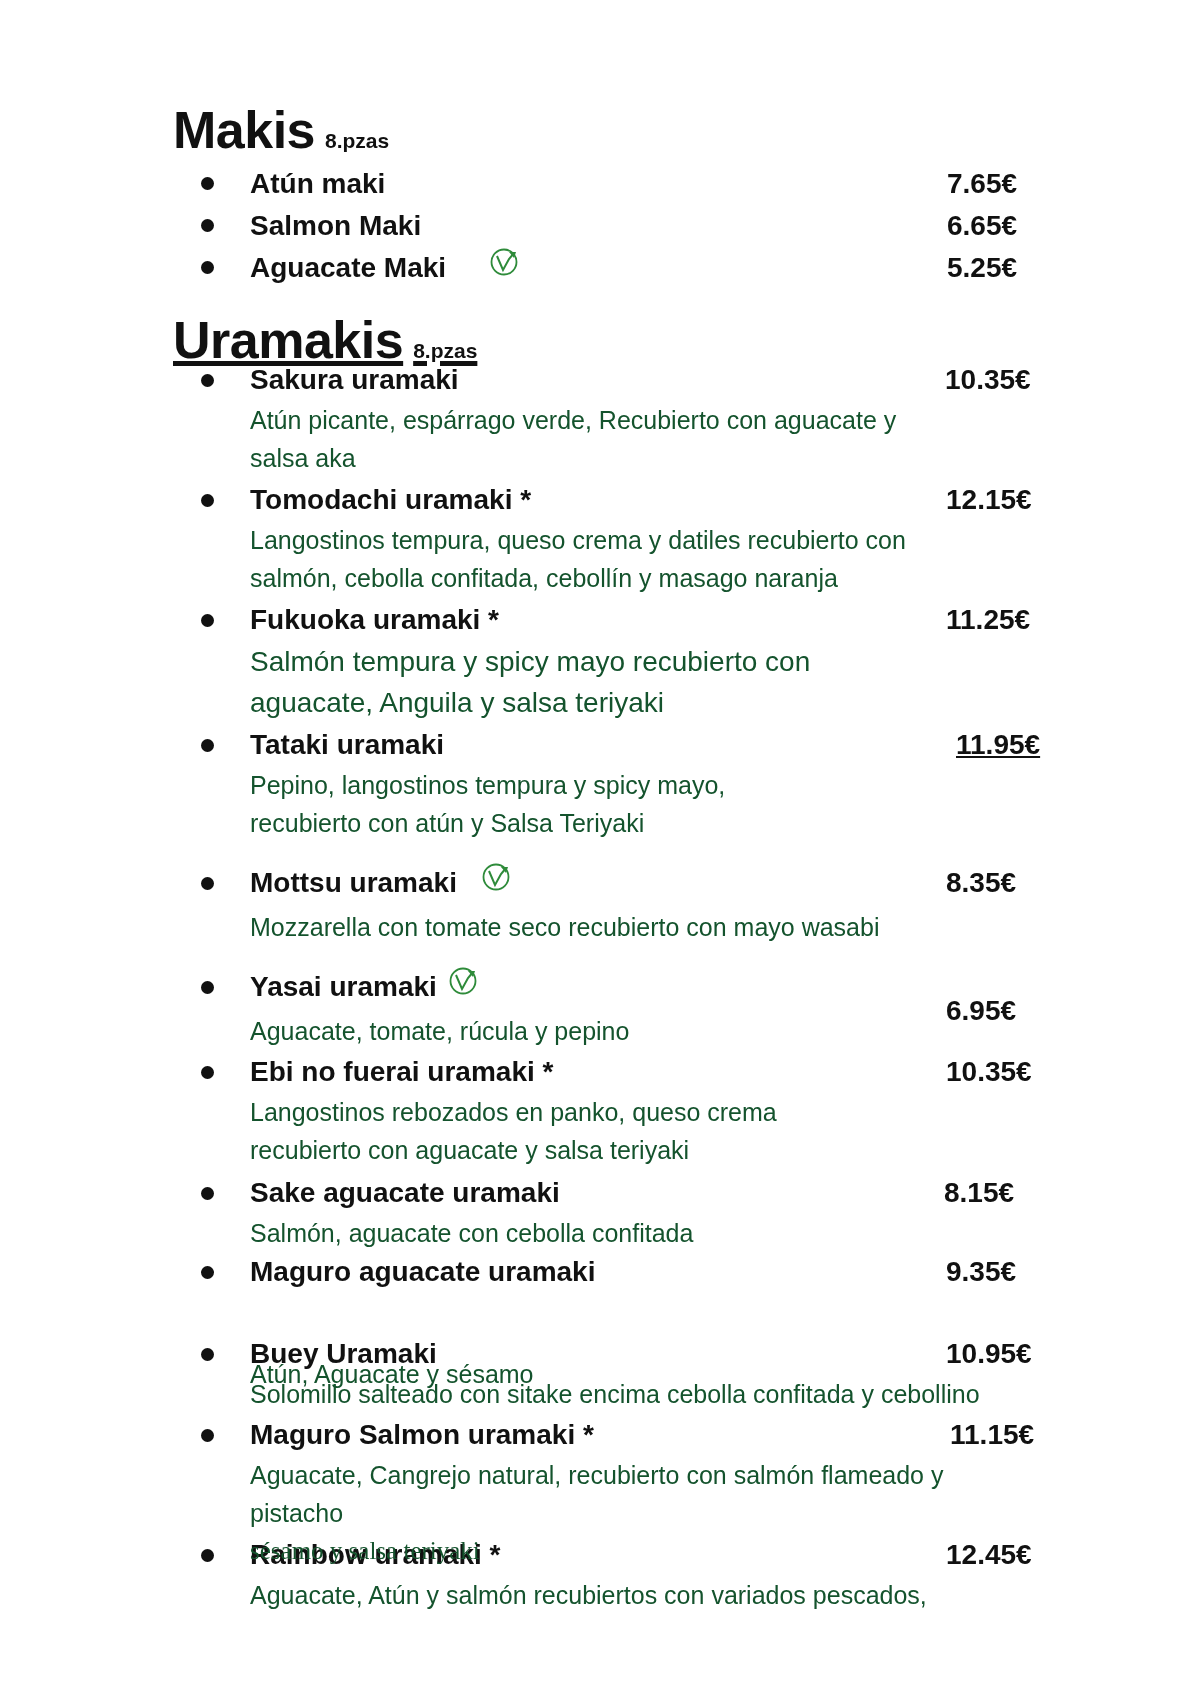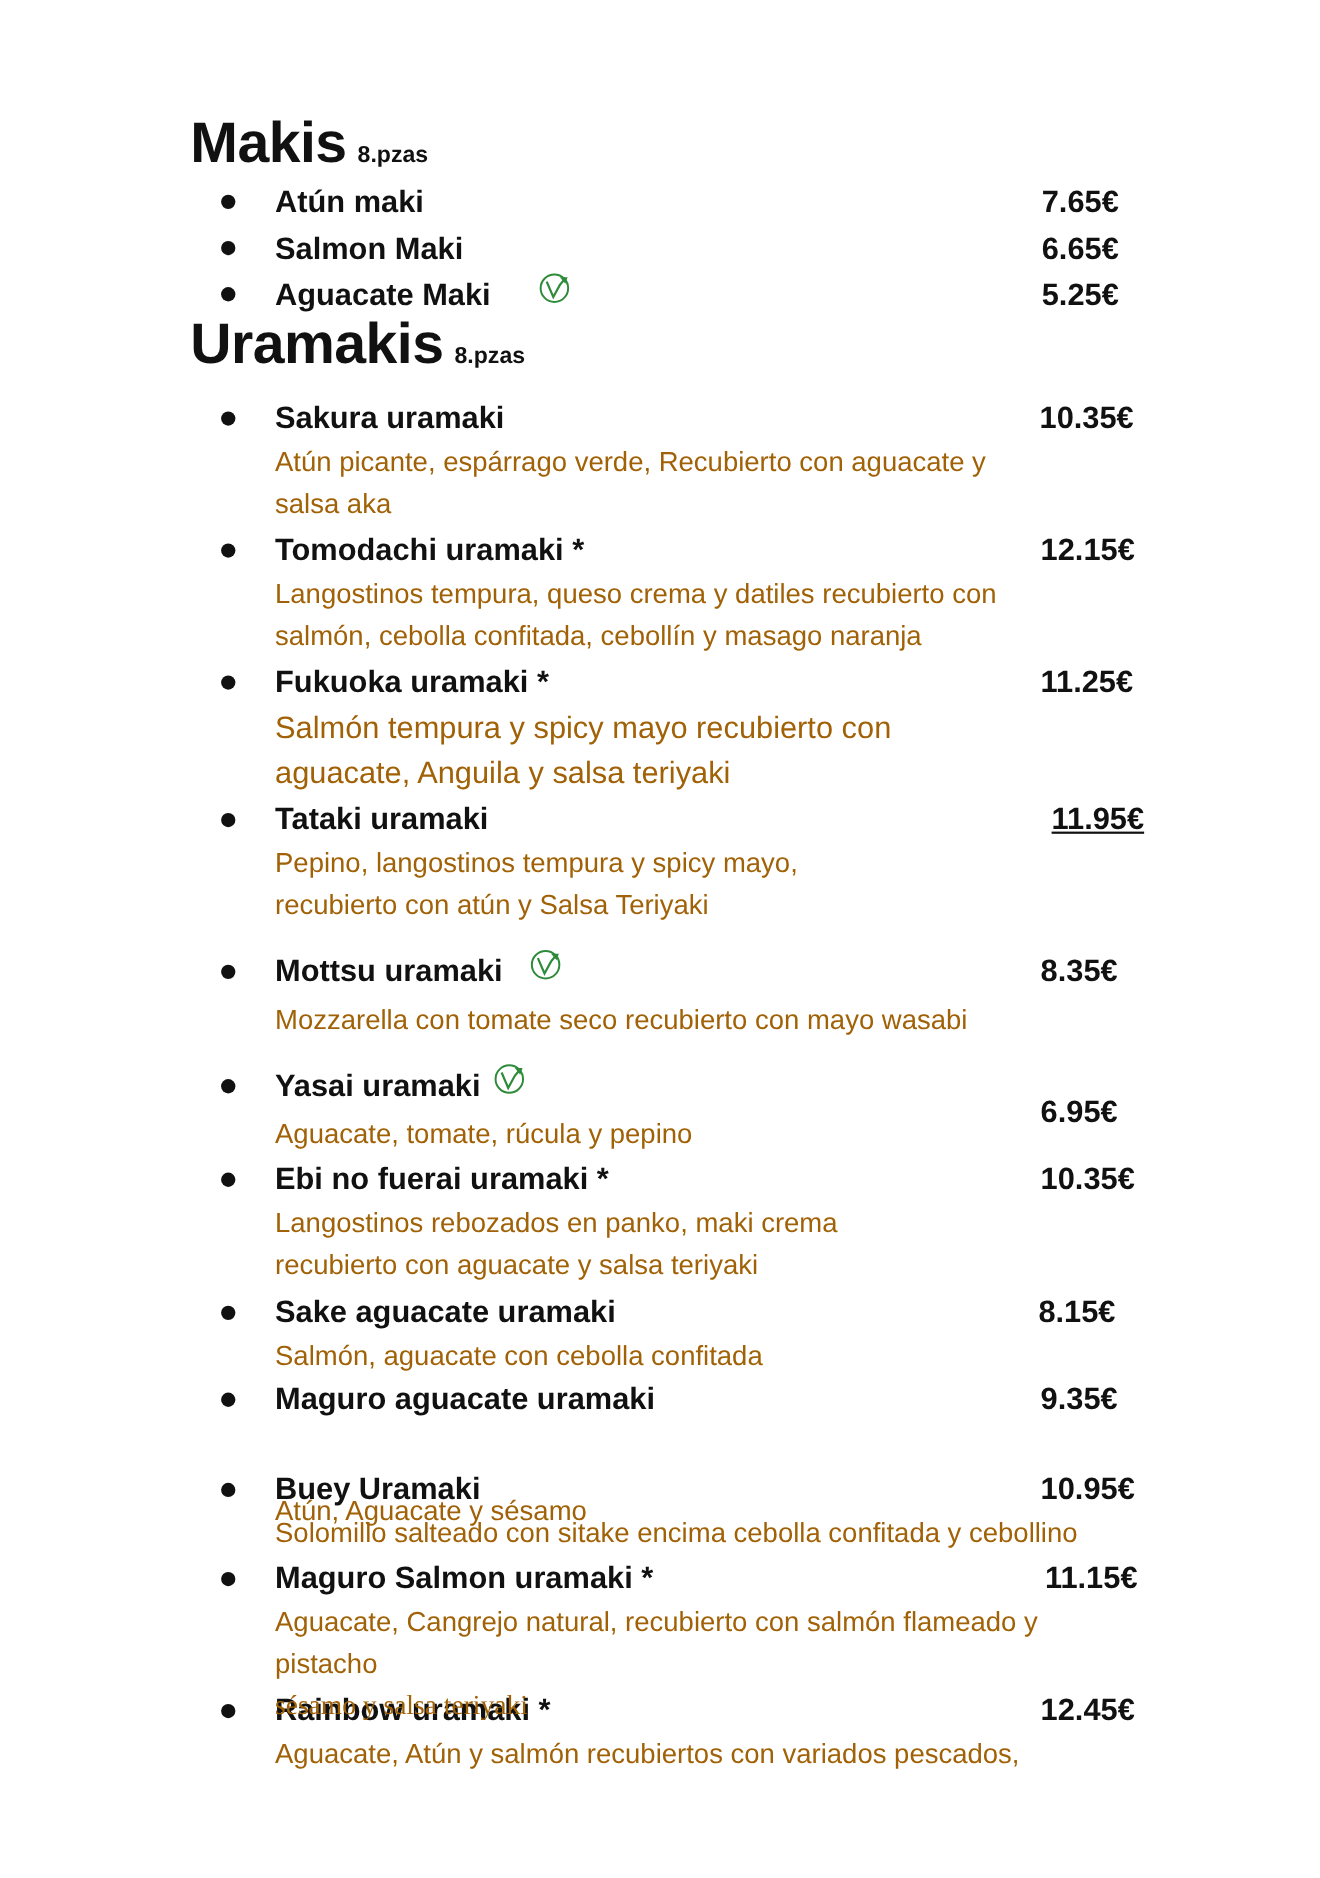--- a/index.html
+++ b/index.html
@@ -3,21 +3,21 @@
 <meta charset="utf-8">
 <style>
   html, body { margin:0; padding:0; background:#ffffff; }
   body { width:1200px; height:1707px; position:relative; overflow:hidden;
          font-family:"Liberation Sans", "DejaVu Sans", sans-serif; color:#111111; }
   .heading { position:absolute; left:173px; font-weight:bold; font-size:52px; line-height:1; letter-spacing:-0.5px; white-space:nowrap; }
   .heading .sub { font-size:21px; font-weight:bold; margin-left:10px; letter-spacing:0; }
   .bullet { position:absolute; left:201px; width:13px; height:13px; border-radius:50%; background:#111; }
   .name { position:absolute; left:250px; font-weight:bold; font-size:28px; line-height:1; white-space:nowrap; }
   .price { position:absolute; font-weight:bold; font-size:28px; line-height:1; white-space:nowrap; }
-  .desc { position:absolute; left:250px; font-size:25px; line-height:1; white-space:nowrap; color:#a16207; }
+  .desc { position:absolute; left:250px; font-size:25px; line-height:1; white-space:nowrap; color:#14532d; }
   .desc.big { font-size:28px; }
   .veg { position:absolute; width:30px; height:30px; }
   .veg svg { width:100%; height:100%; display:block; }
 </style>
 </head>
 <body>
 
 <div class="heading" style="top:104px;">
   <span>Makis</span><span class="sub">8.pzas</span>
 </div>
@@ -38,21 +38,21 @@
   <span class="veg" style="left:489px;top:247px;">
     <svg viewBox="0 0 30 30">
         <circle cx="15" cy="15" r="12.5" fill="none" stroke="#2e8b3a" stroke-width="1.8"></circle>
         <path d="M8 9 L14 23 L20 12 L25 6" fill="none" stroke="#2e8b3a" stroke-width="2"></path>
         <path d="M20 5 L27 5 L25 11 Z" fill="#2e8b3a"></path>
       </svg>
   </span>
   <span class="price" style="top:254px;left:947px;">5.25€</span>
 </div>
 
-<div class="heading" style="top:287px;">
+<div class="heading" style="top:314px;text-decoration:underline;">
   <span>Uramakis</span><span class="sub">8.pzas</span>
 </div>
 
 <div>
   <span class="bullet" style="top:374px;"></span>
   <span class="name" style="top:366px;">Sakura uramaki</span>
   <span class="price" style="top:366px;left:945px;">10.35€</span>
   <span class="desc" style="top:408px;">Atún picante, espárrago verde, Recubierto con aguacate y</span>
   <span class="desc" style="top:446px;">salsa aka</span>
 </div>
@@ -106,21 +106,21 @@
       </svg>
   </span>
   <span class="price" style="top:997px;left:946px;">6.95€</span>
   <span class="desc" style="top:1019px;">Aguacate, tomate, rúcula y pepino</span>
 </div>
 
 <div>
   <span class="bullet" style="top:1066px;"></span>
   <span class="name" style="top:1058px;">Ebi no fuerai uramaki *</span>
   <span class="price" style="top:1058px;left:946px;">10.35€</span>
-  <span class="desc" style="top:1100px;">Langostinos rebozados en panko, maki crema</span>
+  <span class="desc" style="top:1100px;">Langostinos rebozados en panko, queso crema</span>
   <span class="desc" style="top:1138px;">recubierto con aguacate y salsa teriyaki</span>
 </div>
 
 <div>
   <span class="bullet" style="top:1187px;"></span>
   <span class="name" style="top:1179px;">Sake aguacate uramaki</span>
   <span class="price" style="top:1179px;left:944px;">8.15€</span>
   <span class="desc" style="top:1221px;">Salmón, aguacate con cebolla confitada</span>
 </div>
 

